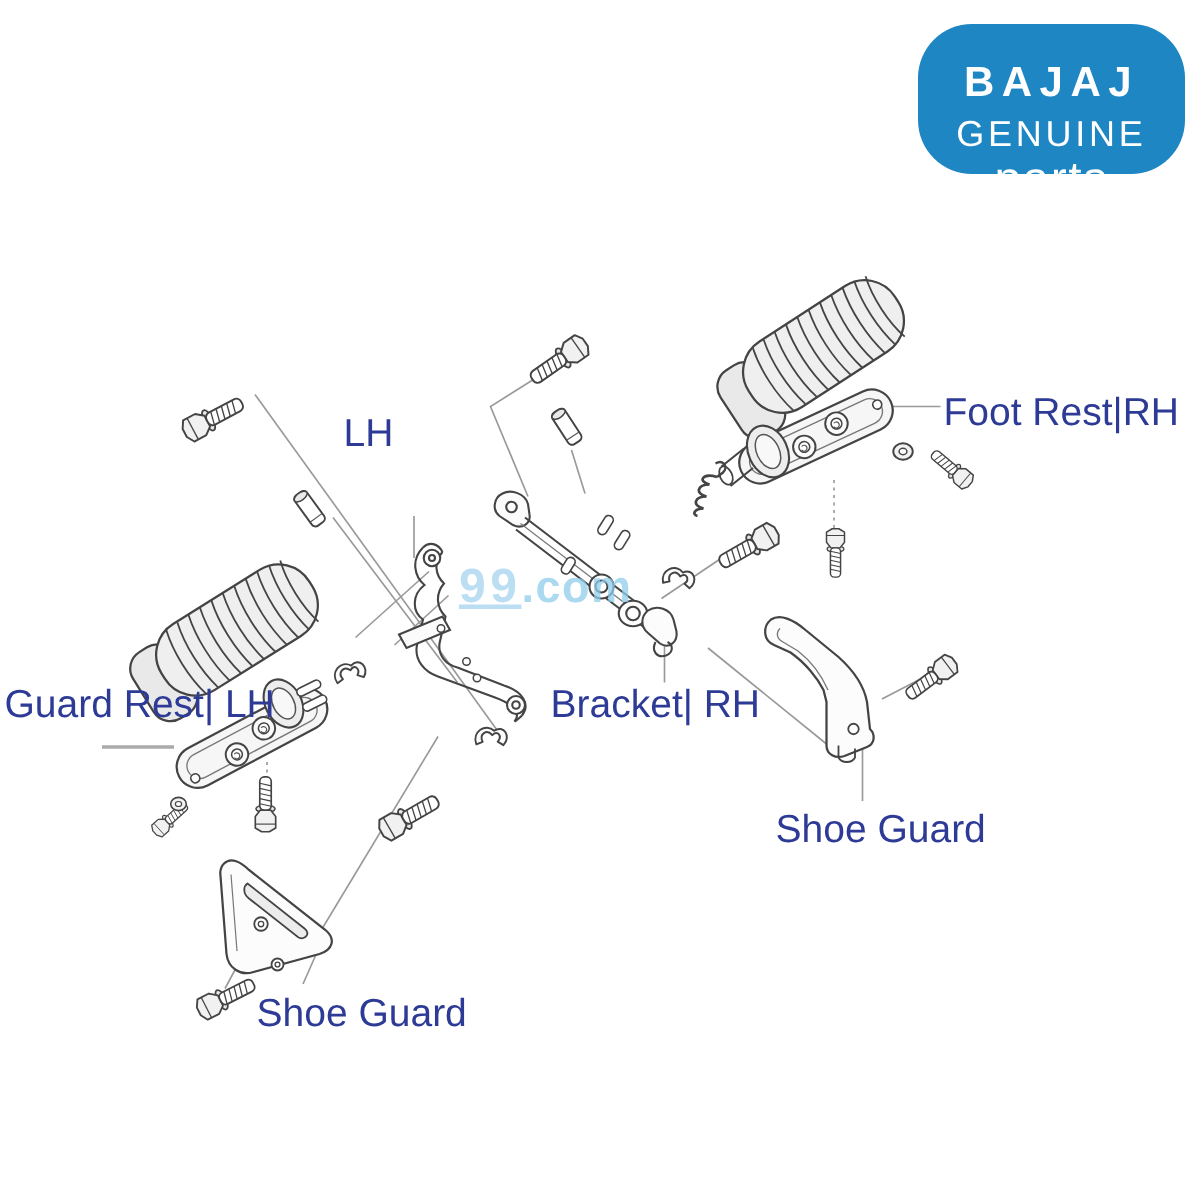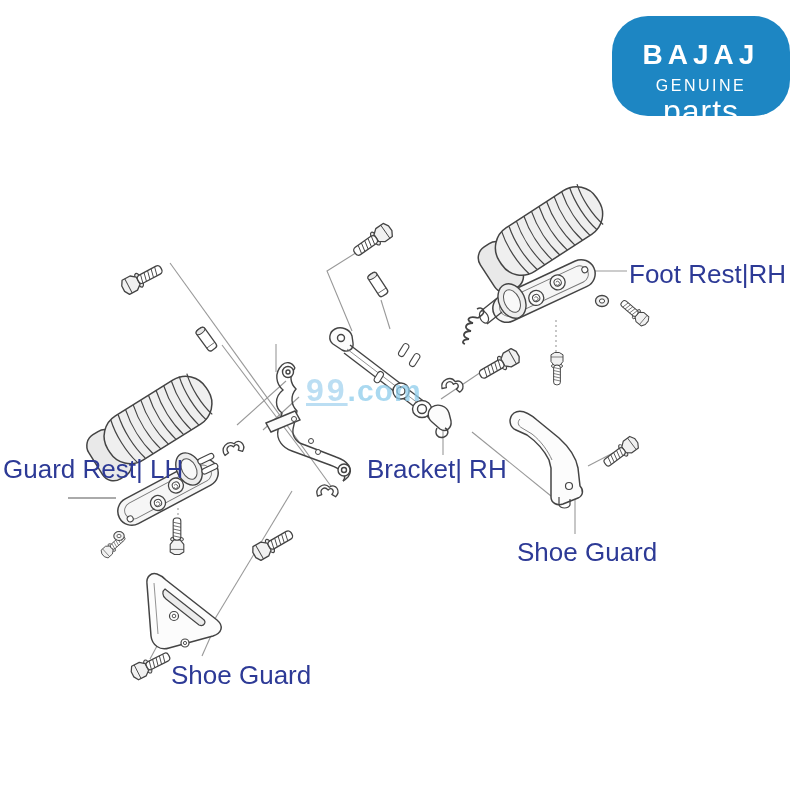--- a/index.html
+++ b/index.html
@@ -5,21 +5,21 @@
   html,body{margin:0;padding:0;}
   body{width:800px;height:800px;background:#fff;position:relative;overflow:hidden;
        font-family:"Liberation Sans",sans-serif;}
   svg.diagram{position:absolute;left:0;top:0;}
   .label{position:absolute;color:var(--label,#2d3a96);font-size:26px;line-height:36px;white-space:nowrap;}
   .logo{position:absolute;left:612px;top:16px;width:178px;height:100px;
         background:var(--logo-bg,#1d86c3);border-radius:36px;
         display:flex;flex-direction:column;align-items:center;}
   .logo-brand{margin-top:25px;font-weight:bold;font-size:28px;letter-spacing:5px;
               color:var(--logo-text,#fff);line-height:1;}
-  .logo-genuine{margin-top:9px;font-size:16px;letter-spacing:2.5px;color:var(--logo-text,#fff);line-height:1;}
+  .logo-genuine{margin-top:9px;font-size:24px;letter-spacing:2.5px;color:var(--logo-text,#fff);line-height:1;}
   .logo-parts{margin-top:1px;font-weight:normal;font-size:32px;letter-spacing:1px;
               color:var(--logo-text,#fff);line-height:1;}
   .logo-underline{margin-top:4px;width:120px;height:2.5px;background:var(--logo-text,#fff);position:relative;}
   .logo-chevron{position:absolute;left:18px;top:2.5px;width:0;height:0;
                 border-left:9px solid transparent;border-right:9px solid transparent;
                 border-top:8px solid var(--logo-text,#fff);}
   .watermark{position:absolute;left:306px;top:372px;display:flex;align-items:baseline;
              opacity:.75;font-weight:bold;}
   .wm-99{font-size:32px;color:var(--watermark-blue,#a5d4ef);letter-spacing:3px;text-decoration:underline;}
   .wm-rpm{font-size:42px;color:var(--watermark-gray,#c0b7ab);letter-spacing:2px;}
@@ -186,20 +186,21 @@
     <use href="#pin" transform="translate(371,274) rotate(57)"></use>
     <use href="#washer" transform="translate(602,301)"></use>
     <use href="#washer" transform="translate(119,536) scale(0.8)"></use>
     <use href="#clip" transform="translate(233,449) rotate(-10)"></use>
     <use href="#clip" transform="translate(327,492) rotate(5)"></use>
     <use href="#clip" transform="translate(452,386) rotate(15)"></use>
   </g>
 </svg>
 
 <div class="label" style="left:229px;top:270px;">
+  <div>LH</div>
 </div>
 <div class="label" style="left:629px;top:256px;">Foot Rest|RH</div>
 <div class="label" style="left:3px;top:451px;">Guard Rest| LH</div>
 <div class="label" style="left:367px;top:451px;">Bracket| RH</div>
 <div class="label" style="left:517px;top:534px;">Shoe Guard</div>
 <div class="label" style="left:171px;top:657px;">Shoe Guard</div>
 
 <div class="watermark">
   <span class="wm-99">99</span>
     <span class="wm-com">.com</span>

